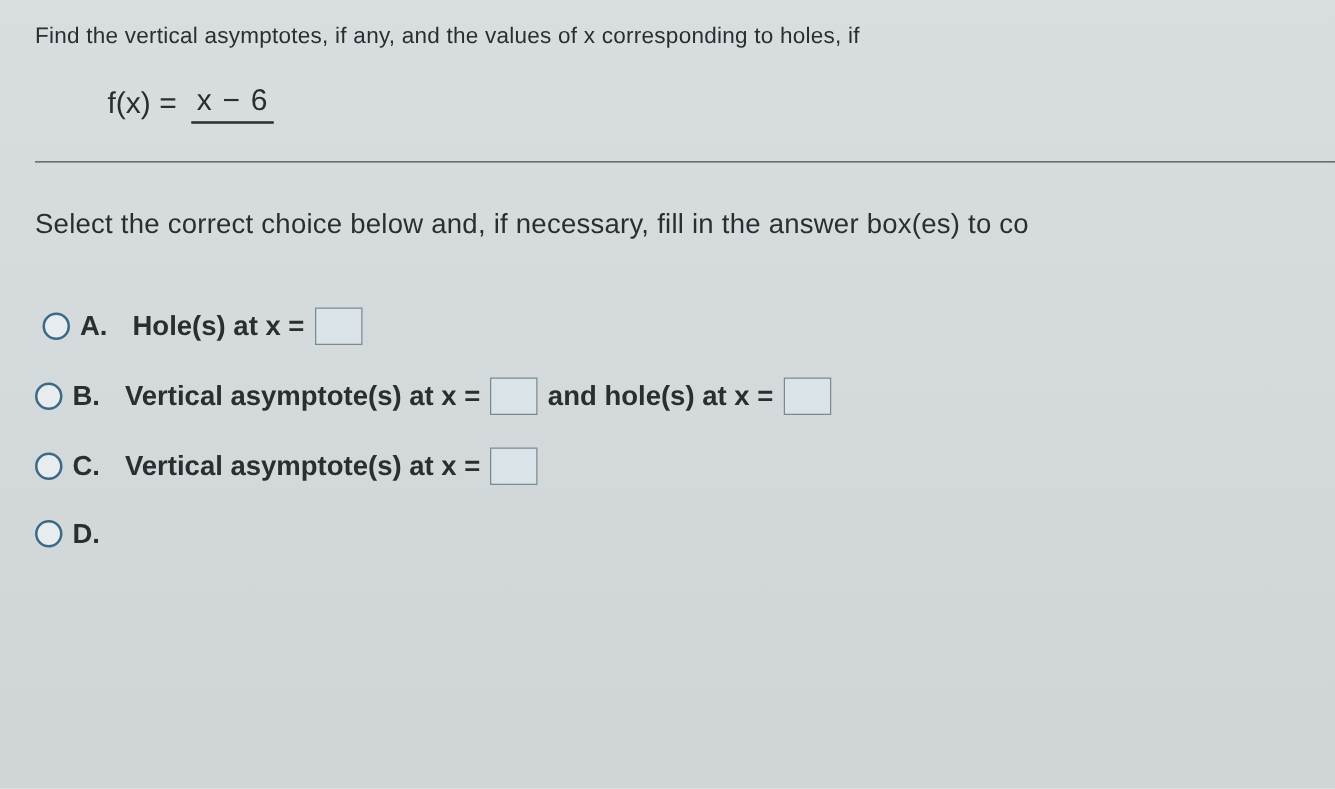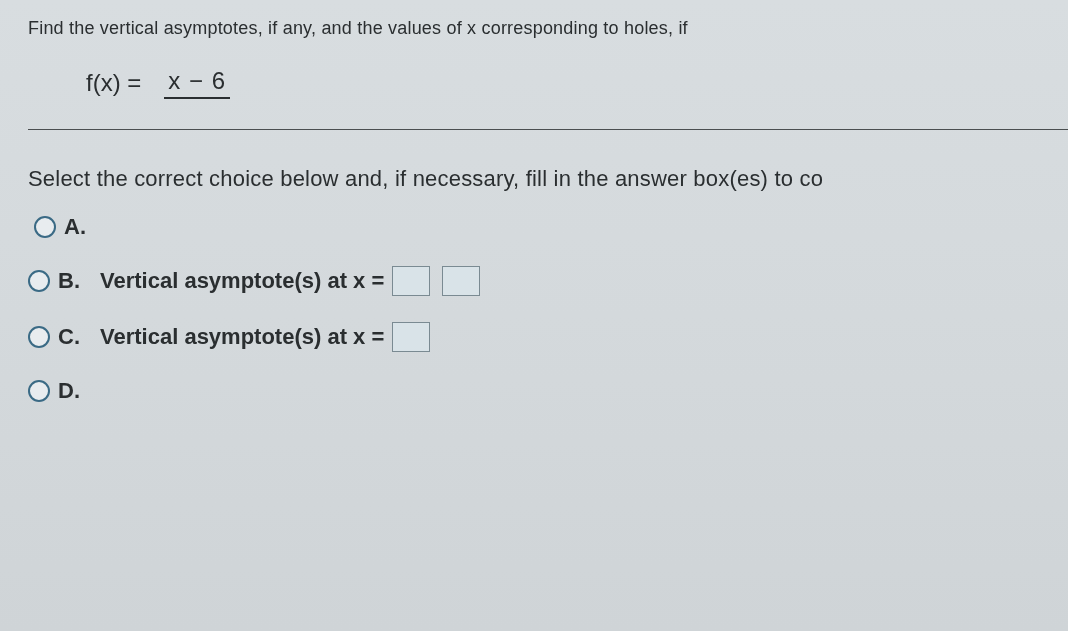--- a/index.html
+++ b/index.html
@@ -34,21 +34,21 @@
     }
     .fx-label {
       margin-right: 6px;
       font-size: 24px;
     }
     .fraction {
       display: inline-flex;
       flex-direction: column;
       align-items: center;
       vertical-align: middle;
-      margin-left: 17px;
+      margin-left: 6px;
     }
     .numerator {
       padding: 0 4px 2px 4px;
       border-bottom: 2px solid #2a2e30;
       font-size: 24px;
       letter-spacing: 1px;
     }
     .denominator {
       padding: 2px 4px 0 4px;
       font-size: 24px;
@@ -62,21 +62,21 @@
     }
     .divider {
       border: none;
       border-top: 1.5px solid #4a4e50;
       margin: 0 0 36px 0;
       width: 100%;
     }
     .instruction {
       font-size: 22px;
       color: #2a2e30;
-      margin-bottom: 22px;
+      margin-bottom: 54px;
       letter-spacing: 0.2px;
     }
     .options {
       display: flex;
       flex-direction: column;
       gap: 26px;
     }
     .option {
       display: flex;
       align-items: center;
@@ -139,28 +139,33 @@
 
 <hr class="divider">
 
 <div class="instruction">Select the correct choice below and, if necessary, fill in the answer box(es) to co</div>
 
 <div class="options">
 
   <div class="option opt-indent-1">
     <span class="radio"></span>
     <span class="option-letter">A.</span>
+    <span class="option-text">
+      <span>Hole(s) at x =</span>
+      <span class="answer-box"></span>
+    </span>
   </div>
 
   <div class="option">
     <span class="radio"></span>
     <span class="option-letter">B.</span>
     <span class="option-text">
       <span>Vertical asymptote(s) at x =</span>
       <span class="answer-box"></span>
+      <span>and hole(s) at x =</span>
       <span class="answer-box"></span>
     </span>
   </div>
 
   <div class="option">
     <span class="radio"></span>
     <span class="option-letter">C.</span>
     <span class="option-text">
       <span>Vertical asymptote(s) at x =</span>
       <span class="answer-box"></span>

